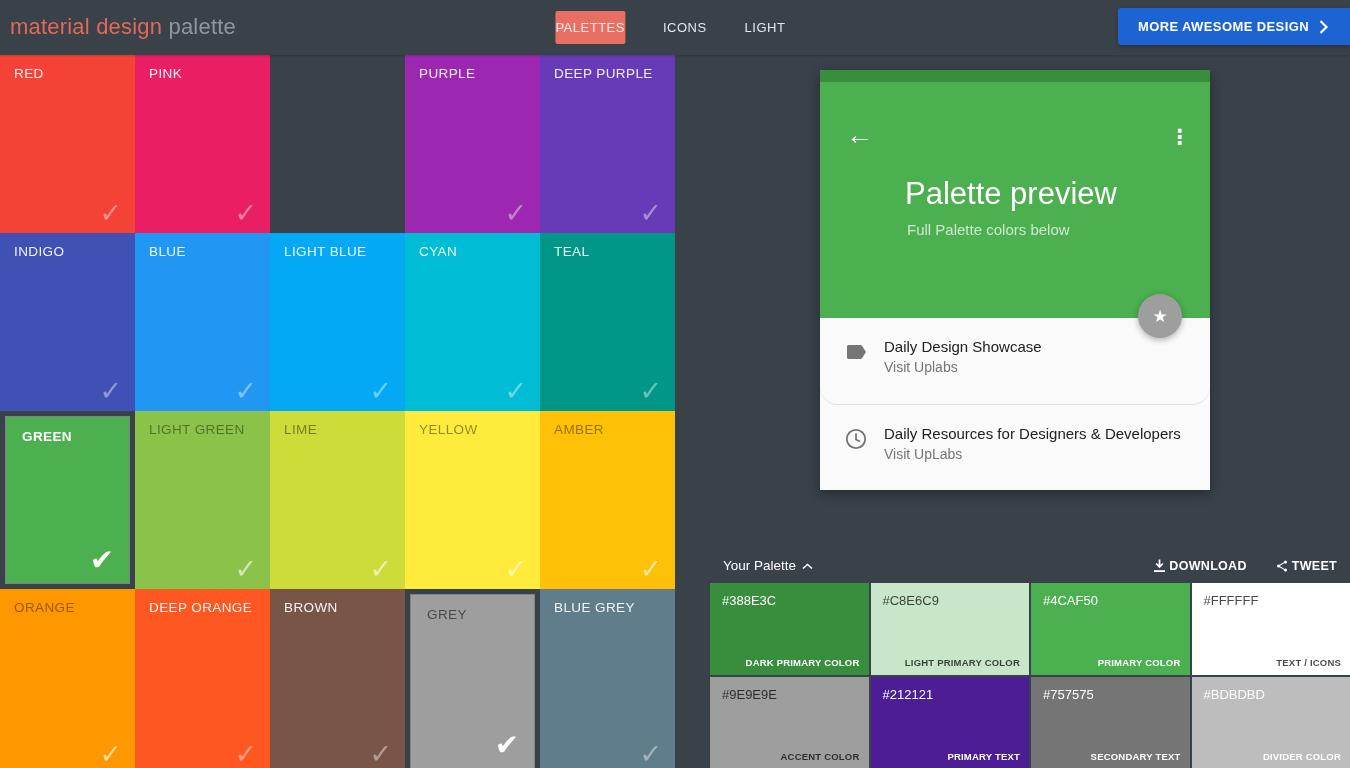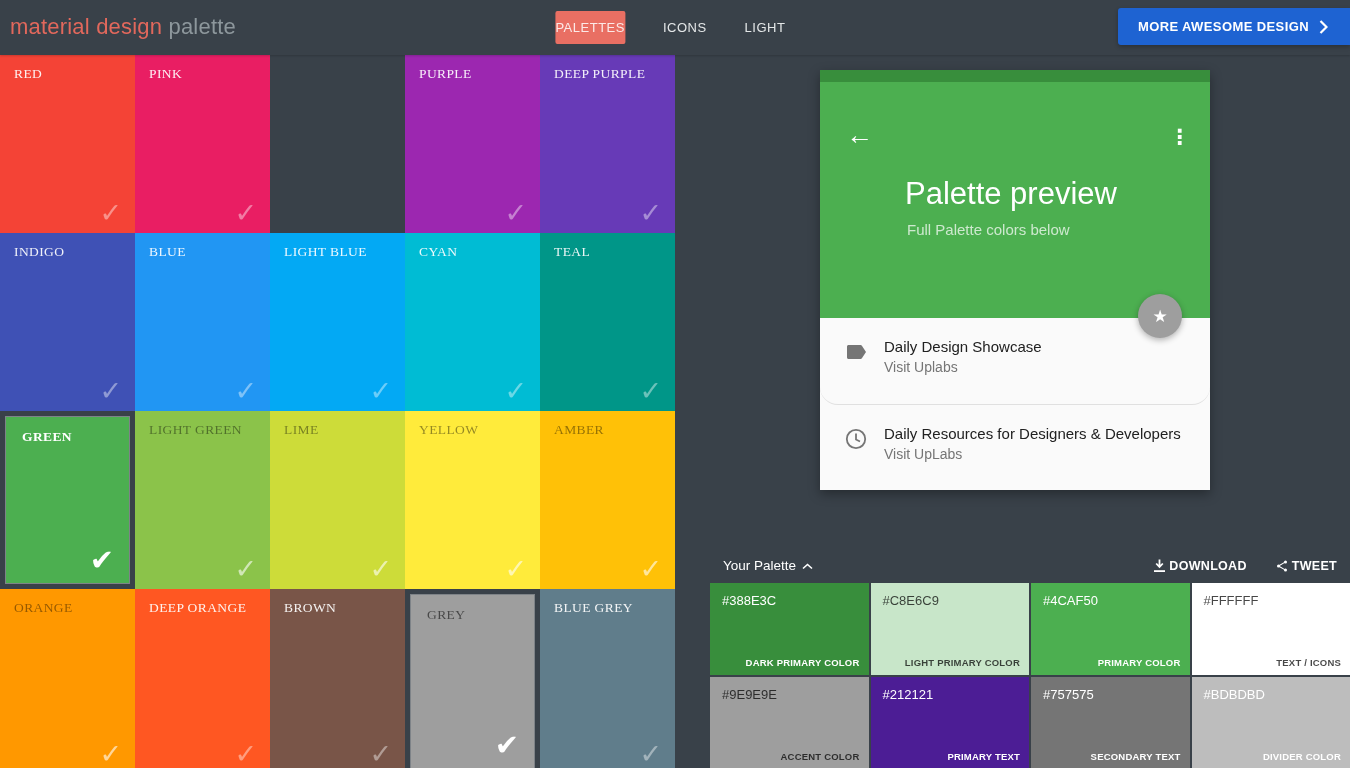--- a/index.html
+++ b/index.html
@@ -31,21 +31,21 @@
     font-size:13px; font-weight:bold; letter-spacing:.4px; color:#fff; cursor:pointer;
     box-shadow:0 2px 4px rgba(0,0,0,.25);
   }
   
   .grid{
     position:absolute; top:55px; left:0; width:675px;
     display:grid; grid-template-columns:repeat(5,135px);
     grid-template-rows:178px 178px 178px 185px;
   }
   .tile{ position:relative; }
-  .tile-inner{ position:absolute; inset:0;font-family:Liberation Serif, serif; }
+  .tile-inner{ position:absolute; inset:0; }
   .tile.selected .tile-inner{ inset:6px; box-shadow:0 0 0 1px rgba(255,255,255,.35); }
   .tile-label{ position:absolute; top:11px; left:14px; font-size:13.5px; font-weight:500;
                letter-spacing:.4px; white-space:nowrap; }
   .tile.t-light .tile-label{ color:rgba(255,255,255,.92); }
   .tile.t-dark  .tile-label{ color:rgba(0,0,0,.42); }
   .tile.selected .tile-label{ top:12px; left:16px; }
   .tile.selected.t-light .tile-label{ color:#fff; font-weight:700; }
   .tile.selected.t-dark  .tile-label{ color:rgba(0,0,0,.55); }
   .tile-check{ position:absolute; bottom:6px; right:13px; font-size:27px; line-height:1;
                color:rgba(255,255,255,.42); }

